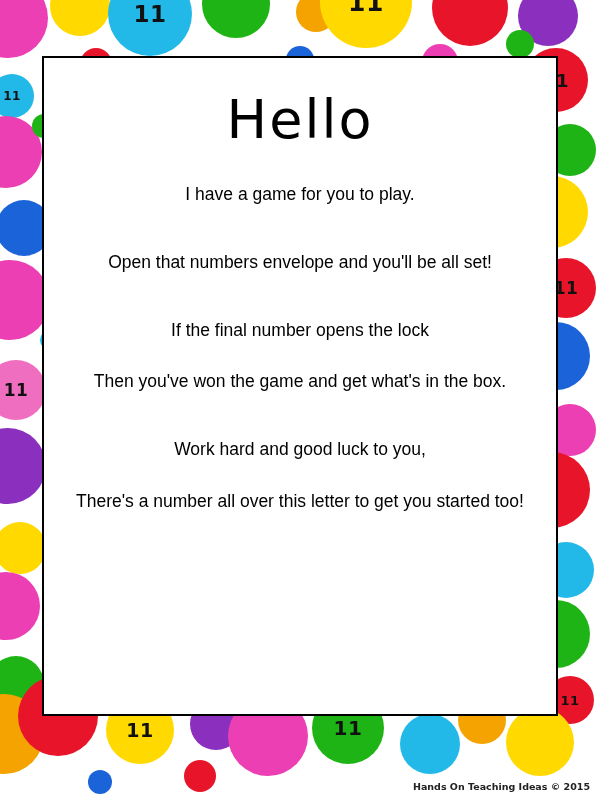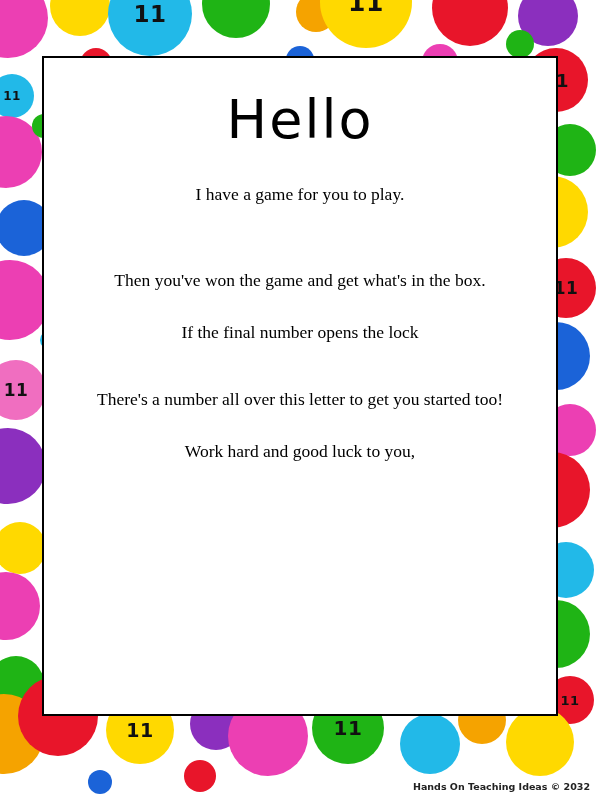--- a/index.html
+++ b/index.html
@@ -64,21 +64,21 @@
     font-weight: 400;
     color: #000000;
     letter-spacing: 2px;
     margin: 8px 0 34px 0;
     line-height: 1.1;
   }
   .verse {
     margin: 0 0 2px 0;
   }
   .verse-line {
-    font-family: Liberation Serif, serif;
+    font-family: Liberation Sans, sans-serif;
     font-size: 17.5px;
     color: #000000;
     line-height: 1.35;
     margin: 0 0 28px 0;
     white-space: nowrap;
   }
   .verse-gap {
     height: 16px;
   }
   #credit {
@@ -158,29 +158,30 @@
 
   <div id="letter-card">
     <div id="letter-inner">
       <h1 id="letter-title">Hello</h1>
 
       <div class="verse">
         <p class="verse-line">I have a game for you to play.</p>
       </div>
       <div class="verse-gap"></div>
       <div class="verse">
+        <p class="verse-line">Open that numbers envelope and you'll be all set!</p>
       </div>
       <div class="verse-gap"></div>
       <div class="verse">
+        <p class="verse-line">If the final number opens the lock</p>
         <p class="verse-line">Then you've won the game and get what's in the box.</p>
-        <p class="verse-line">If the final number opens the lock</p>
       </div>
       <div class="verse-gap"></div>
       <div class="verse">
+        <p class="verse-line">Work hard and good luck to you,</p>
         <p class="verse-line">There's a number all over this letter to get you started too!</p>
-        <p class="verse-line">Work hard and good luck to you,</p>
       </div>
     </div>
   </div>
 
-  <div id="credit">Hands On Teaching Ideas © 2032</div>
+  <div id="credit">Hands On Teaching Ideas © 2015</div>
 
 </div>
 
 </body></html>

